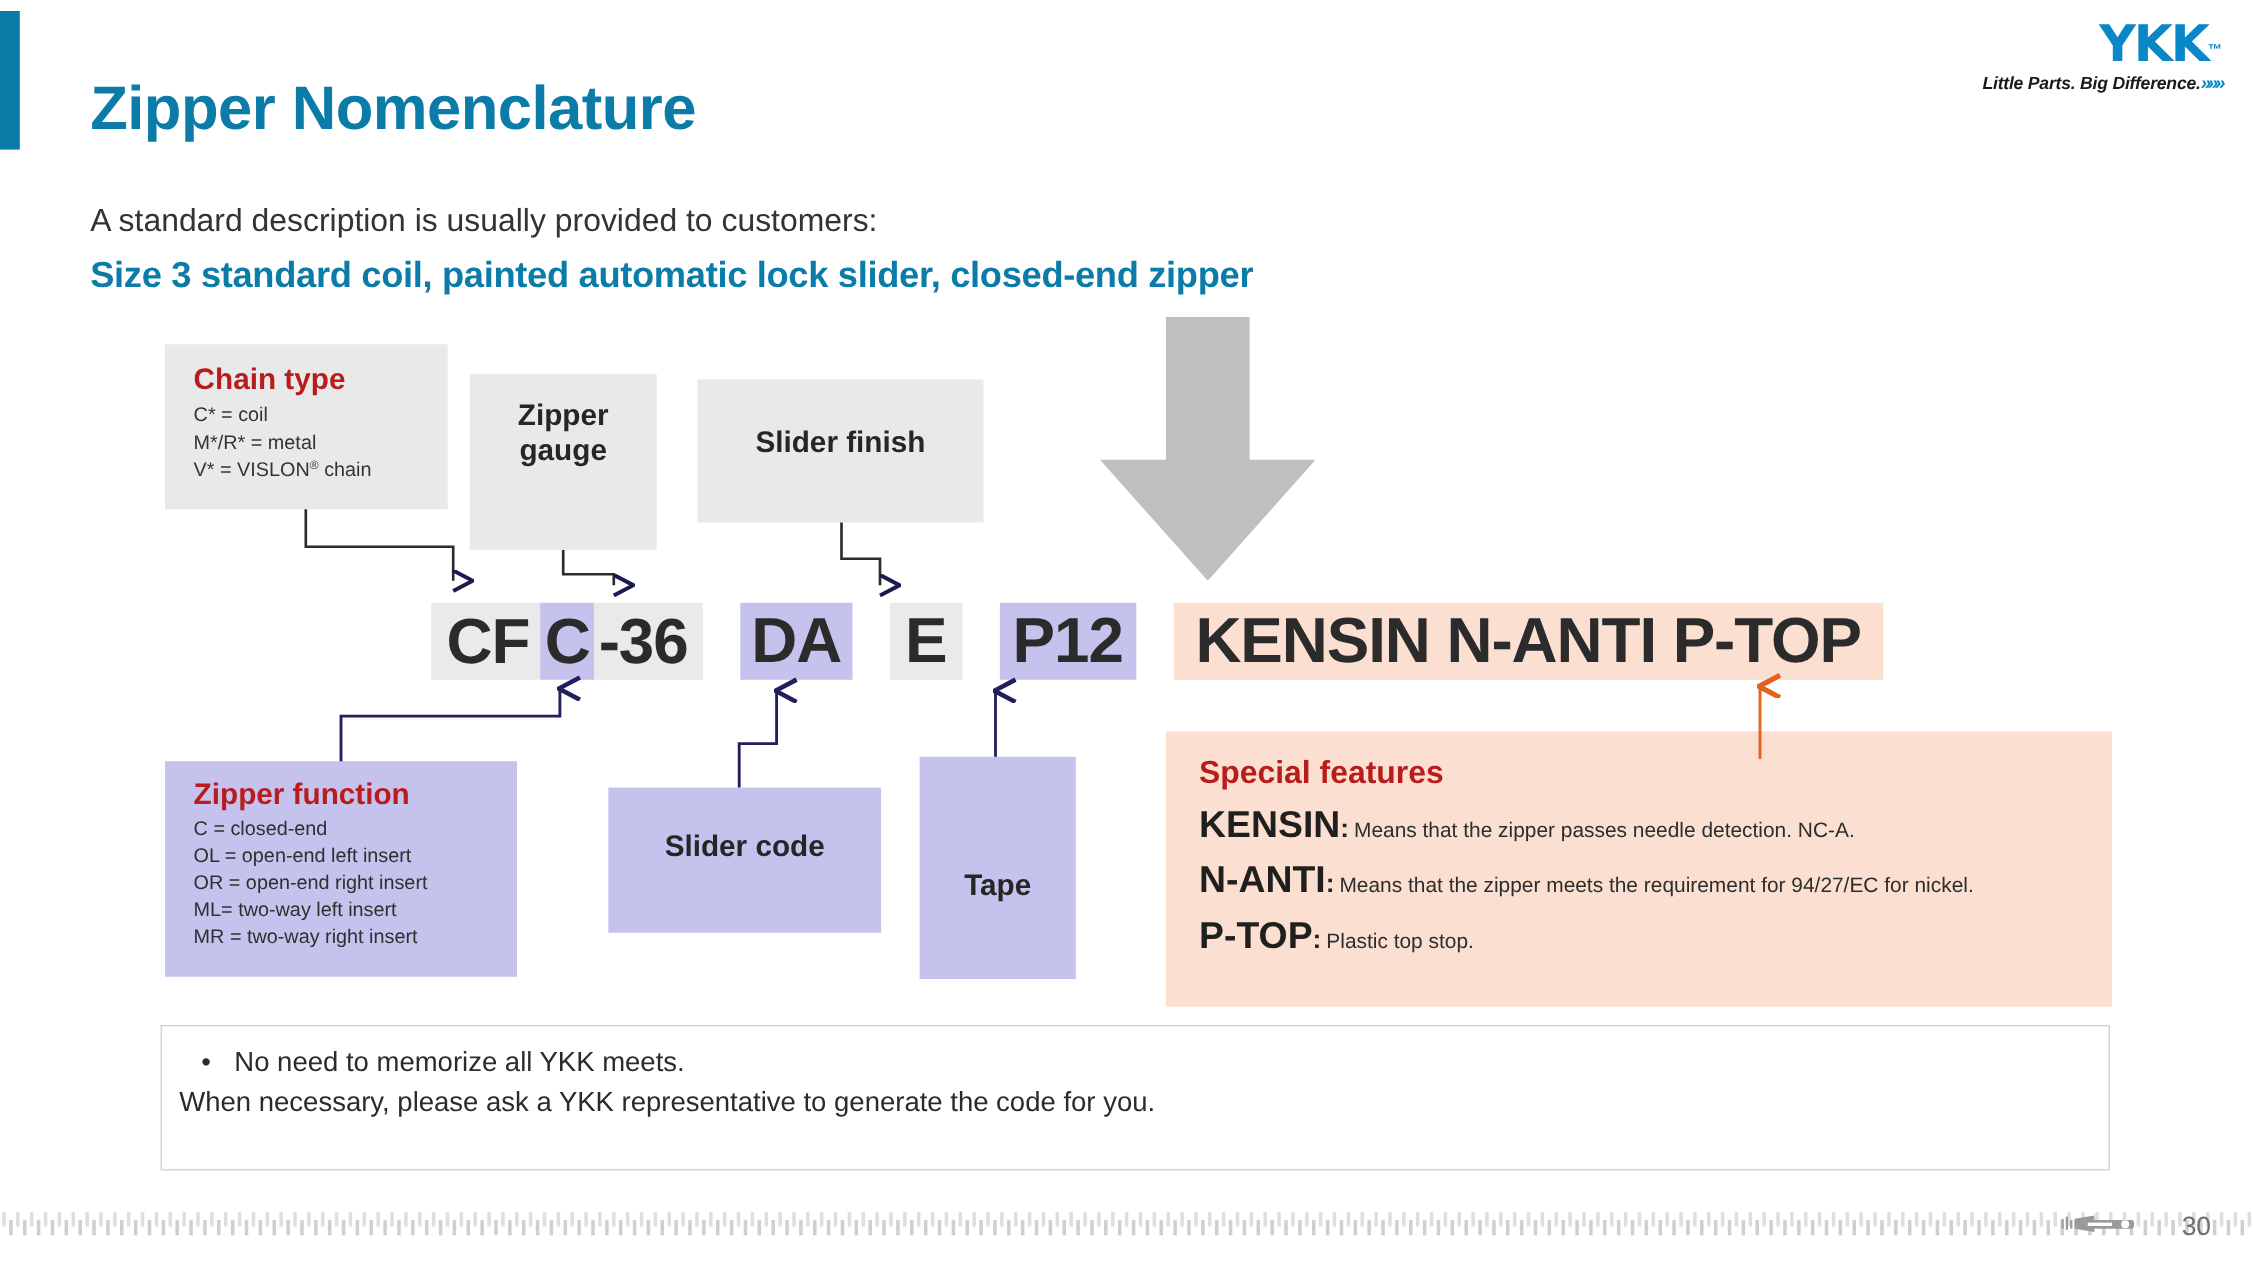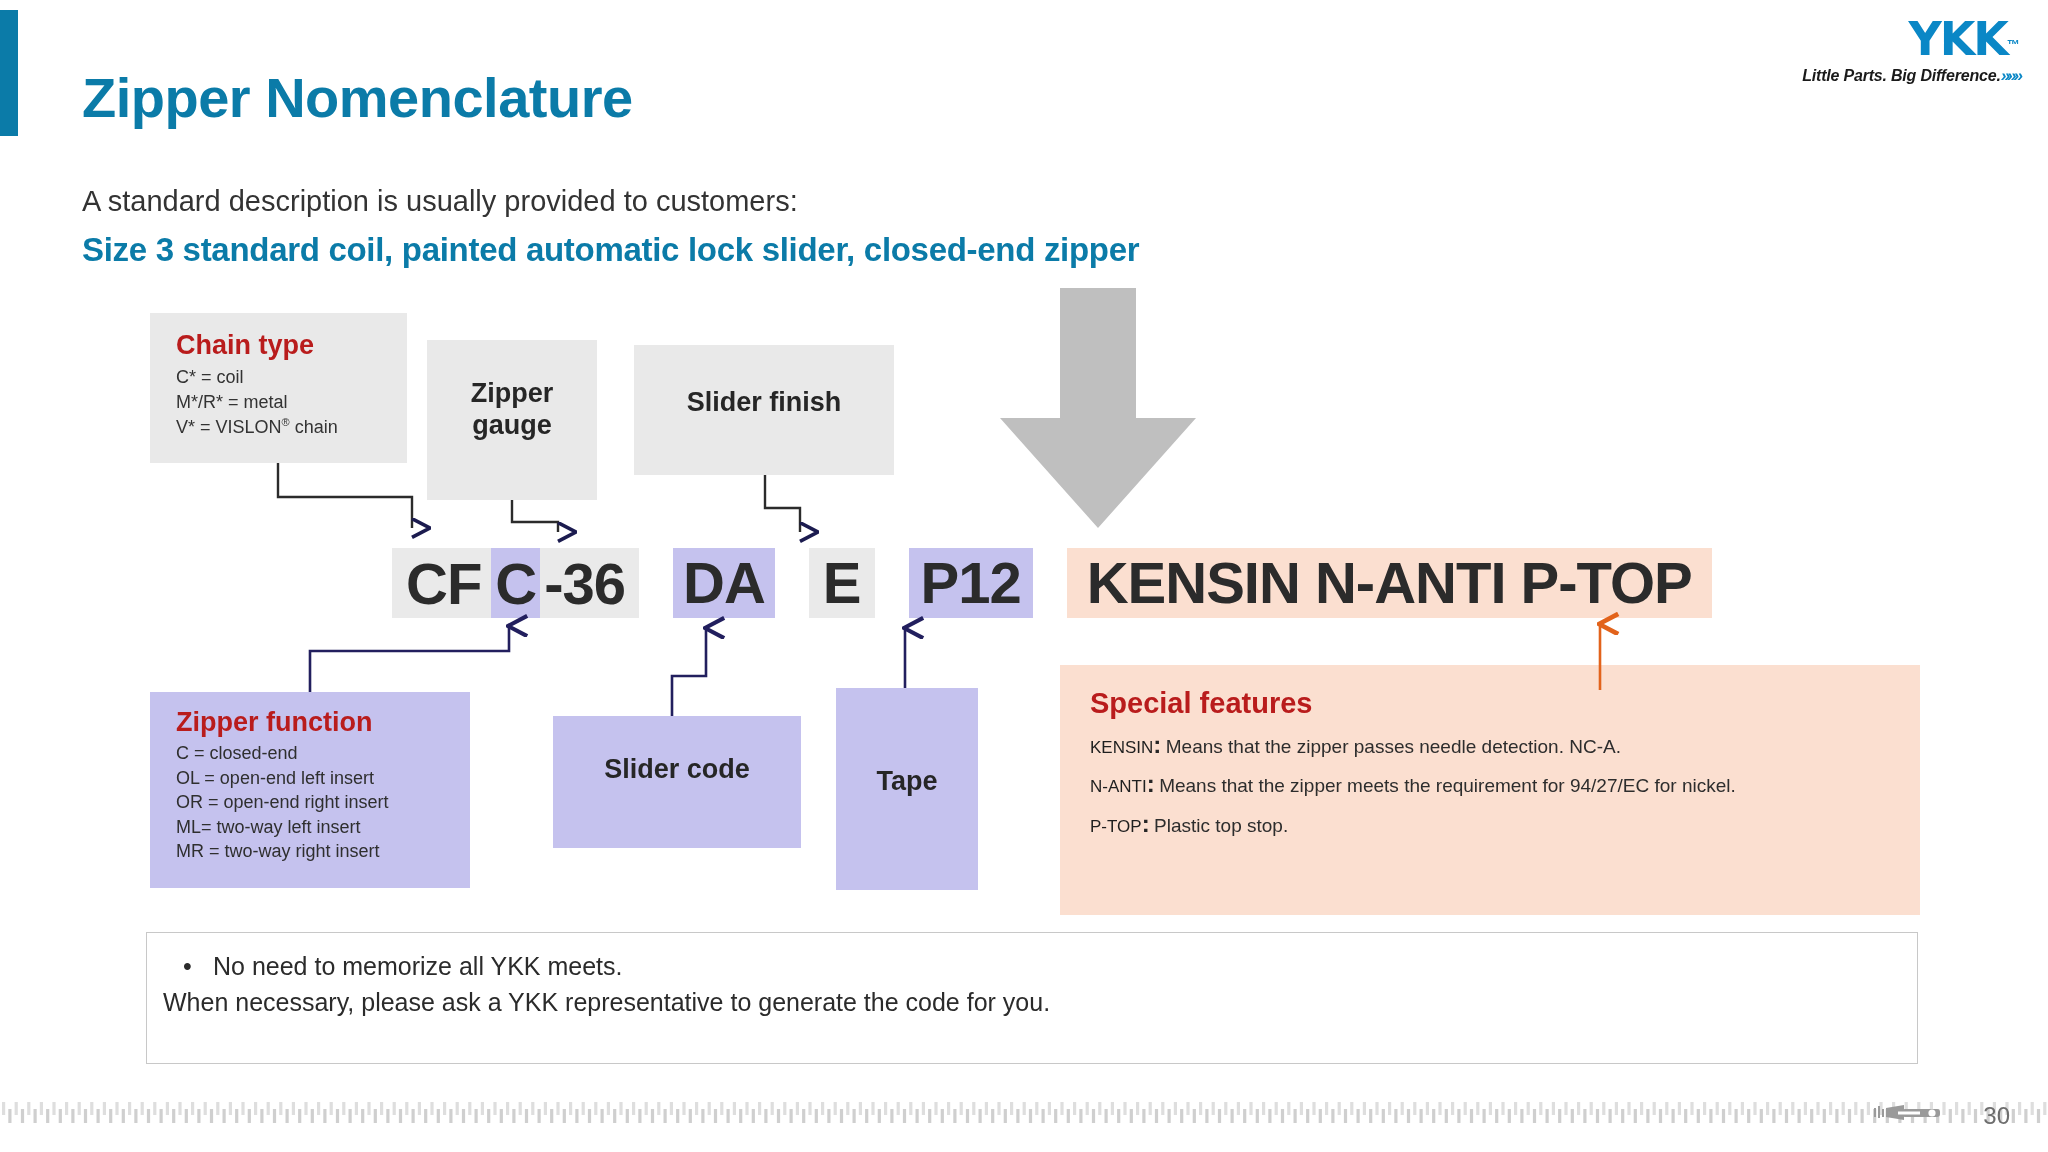--- a/index.html
+++ b/index.html
@@ -58,21 +58,21 @@
   #chain-type{left:150px;top:313px;width:257px;height:150px;padding:18px 0 0 26px;}
   #chain-type .box-title{font-size:27px;line-height:1.05;}
   #chain-type ul{margin:6px 0 0 0;padding:0;list-style:none;}
   #chain-type li{font-size:18px;line-height:1.38;color:#333;}
   .sup{font-size:11px;vertical-align:super;}
 
   
   #zipper-gauge{left:427px;top:340px;width:170px;height:160px;}
   #zipper-gauge .inner{
     font-size:27px;font-weight:bold;line-height:1.18;text-align:center;
-    padding-top:38px;
+    padding-top:22px;
   }
 
   
   #slider-finish{left:634px;top:345px;width:260px;height:130px;}
   #slider-finish .inner{
     font-size:27px;font-weight:bold;text-align:center;padding-top:42px;
   }
 
   
   #big-arrow{position:absolute;left:1000px;top:288px;width:196px;height:240px;}
@@ -98,26 +98,26 @@
   
   #zipper-function{left:150px;top:692px;width:320px;height:196px;padding:16px 0 0 26px;}
   #zipper-function .box-title{font-size:27px;line-height:1.05;}
   #zipper-function ul{margin:5px 0 0 0;padding:0;list-style:none;}
   #zipper-function li{font-size:18px;line-height:1.36;color:#2f2f2f;}
 
   #slider-code{left:553px;top:716px;width:248px;height:132px;}
   #slider-code .inner{font-size:27px;font-weight:bold;text-align:center;padding-top:38px;}
 
   #tape-box{left:836px;top:688px;width:142px;height:202px;}
-  #tape-box .inner{font-size:27px;font-weight:bold;text-align:center;padding-top:78px;}
+  #tape-box .inner{font-size:27px;font-weight:bold;text-align:center;padding-top:78px;margin-top:24px;}
 
   #special{left:1060px;top:665px;width:860px;height:250px;padding:22px 0 13px 30px;}
   #special .box-title{font-size:29px;margin-bottom:12px;}
   .feat{margin-bottom:13px;line-height:1.1;}
-  .feat-code{font-size:17px;font-weight:normal;color:#1f1f1f;text-align:right;}
+  .feat-code{font-size:34px;font-weight:bold;color:#1f1f1f;text-align:right;}
   .feat-colon{font-size:24px;font-weight:bold;}
   .feat-desc{font-size:19px;color:#2d2d2d;}
 
   
   #notes{
     position:absolute;left:146px;top:932px;width:1772px;height:132px;
     background:#ffffff;border:1px solid #c8c8c8;box-sizing:border-box;
     padding:16px 0 0 14px;
   }
   .note-bullet{font-size:25px;color:#2b2b2b;line-height:1.42;}

